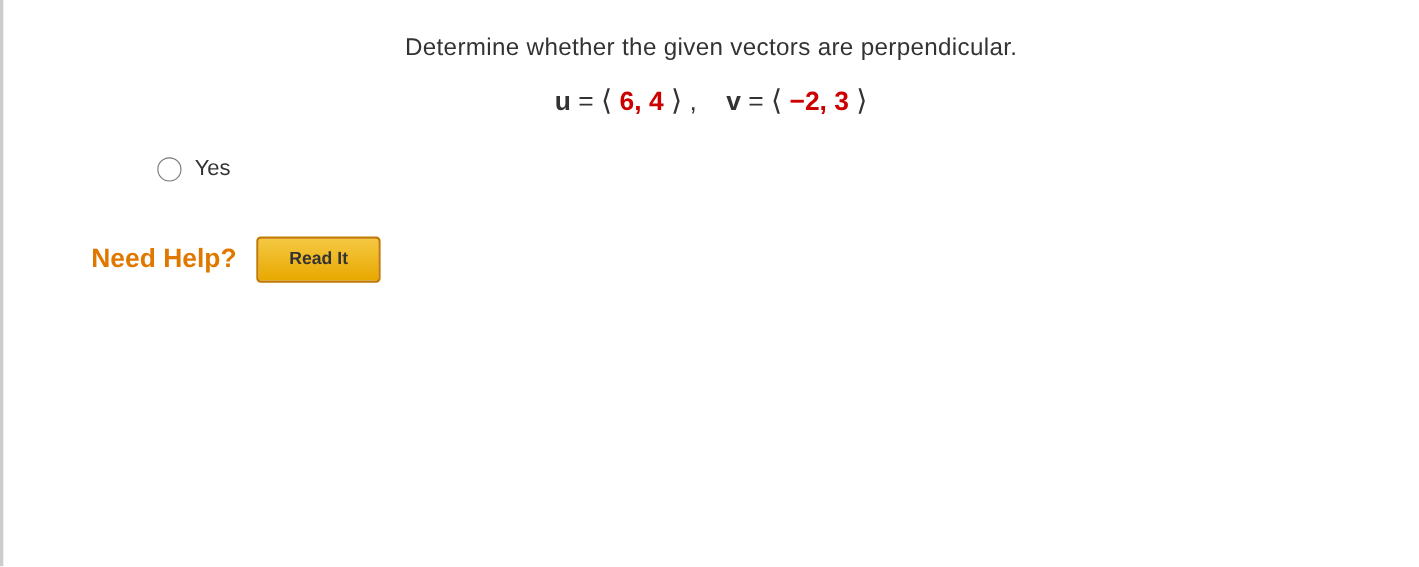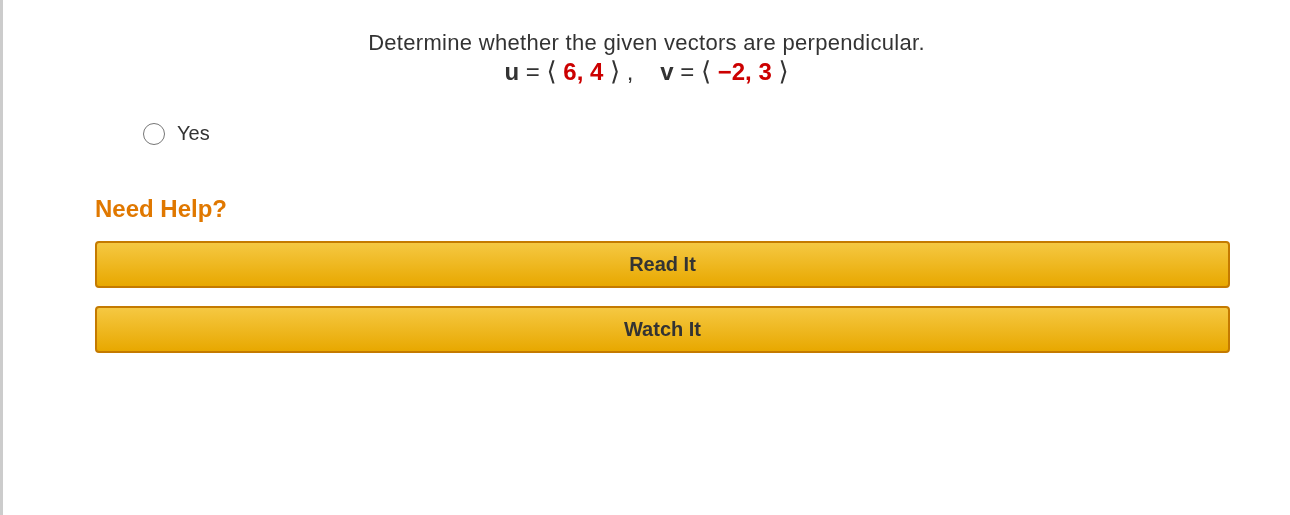--- a/index.html
+++ b/index.html
@@ -27,20 +27,21 @@
       padding: 30px 60px;
       display: flex;
       flex-direction: column;
       justify-content: flex-start;
     }
 
     .question-title {
       font-size: 22px;
       color: #333333;
       text-align: center;
+      margin-bottom: 20px;
       font-weight: normal;
       letter-spacing: 0.3px;
     }
 
     .vectors-line {
       text-align: center;
       font-size: 24px;
       color: #333333;
       margin-bottom: 35px;
       font-weight: normal;
@@ -79,35 +80,35 @@
 
     .option-label input[type="radio"] {
       width: 22px;
       height: 22px;
       cursor: pointer;
       accent-color: #333333;
     }
 
     .help-row {
       display: flex;
+      align-items: center;
       gap: 18px;
-      margin-left: 32px;
+      margin-left: 20px;
       margin-top: 10px;
-      flex-direction: column;
     }
 
     .need-help-text {
       font-size: 24px;
       font-weight: bold;
       color: #e07800;
     }
 
     .help-button {
       padding: 10px 28px;
-      font-size: 20px;
+      font-size: 16px;
       font-weight: bold;
       color: #333333;
       background: linear-gradient(to bottom, #f5c842, #e8a800);
       border: 2px solid #c47a00;
       border-radius: 4px;
       cursor: pointer;
       outline: none;
     }
   </style>
 </head>
@@ -134,16 +135,15 @@
   <div class="options-container">
     <label class="option-label">
       <input type="radio" name="perpendicular" value="yes" style="">
       <span>Yes</span>
     </label>
   </div>
 
   <div class="help-row">
     <span class="need-help-text">Need Help?</span>
     <button class="help-button">Read It</button>
-    <button class="help-button">Watch It</button>
   </div>
 
 </div>
 
 </body></html>

